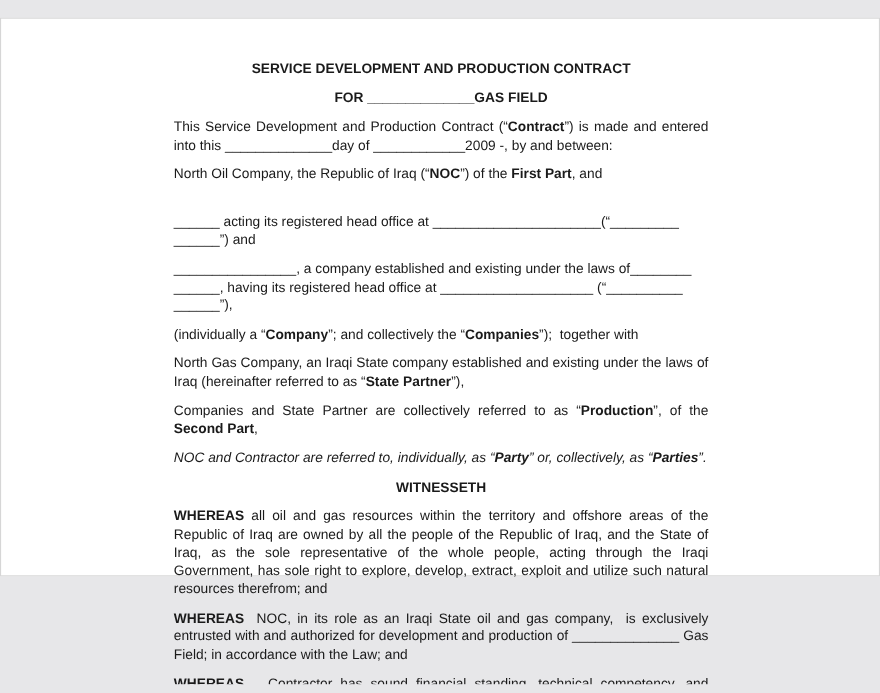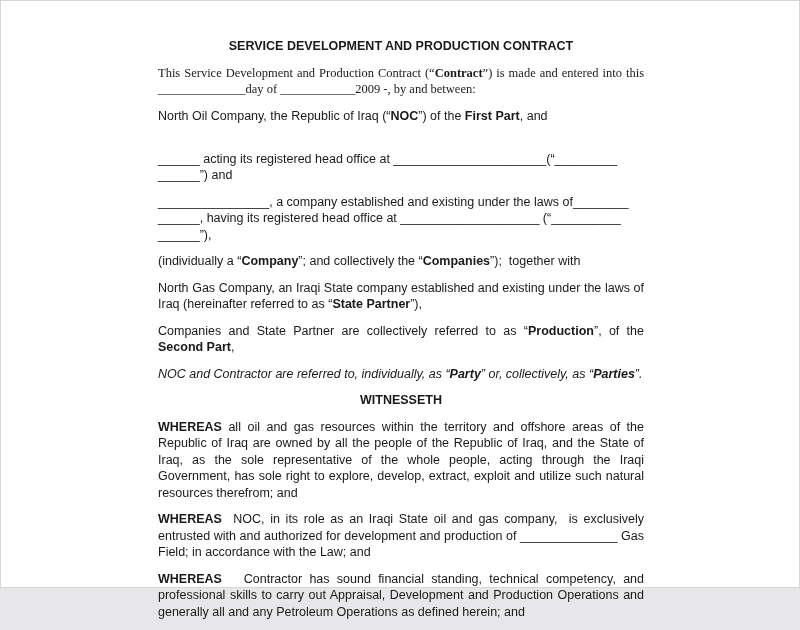--- a/index.html
+++ b/index.html
@@ -10,24 +10,24 @@
   .canvas {
     position: relative;
     width: 800px;
     height: 630px;
     background: #e7e7e9;
     overflow: hidden;
     font-family: "Liberation Sans", sans-serif;
   }
   .page {
     position: absolute;
-    top: 0;
+    top: 16px;
     left: 0;
     width: 800px;
-    height: 588px;
+    height: 508px;
     box-sizing: border-box;
     background: #ffffff;
     border: 1px solid #d6d6d6;
     padding: 37px 155px 0 157px;
     color: #1a1a1a;
     font-size: 12.5px;
     line-height: 16.5px;
   }
   .page-gap {
     position: absolute;
@@ -41,39 +41,40 @@
     margin: 0 0 10px 0;
     text-align: justify;
   }
   p.left   { text-align: left; }
   p.center { text-align: center; }
   .b { font-weight: bold; }
   .u { }
 
   .m-title1    { margin-bottom: 5px; }
   .m-title2    { margin-bottom: 12px; }
-  .m-intro     { margin-bottom: 10px; font-family: Liberation Serif, serif; }
+  .m-intro     { margin-bottom: 10px; }
   .m-noc       { margin-bottom: 8px; }
   .m-co1       { margin-bottom: 2px; }
   .m-co2       { margin-bottom: 0; }
   .m-coll      { margin-bottom: 10px; }
   .m-statep    { margin-bottom: 6px; }
   .m-contr     { margin-bottom: 11px; }
   .m-parties   { margin-bottom: 18px; font-style: italic; }
   .m-witness   { margin-bottom: 15px; }
   .m-whereas1  { margin-bottom: 8px; }
   .m-whereas2  { margin-bottom: 6px; }
   .m-whereas3  { margin-bottom: 0; }
 </style>
 </head>
 <body>
 
 <div class="canvas">
   <div class="page">
     <p class="para center m-title1"><span class="b">SERVICE DEVELOPMENT AND PRODUCTION CONTRACT</span></p>
+    <p class="para center m-title2"><span class="b">FOR ______________GAS FIELD</span></p>
     <p class="para m-intro"><span>This Service Development and Production Contract (“</span><span class="b">Contract</span><span>”) is made and entered into this ______________day of ____________2009 -, by and between:</span></p>
     <p class="para left m-noc"><span>North Oil Company, the Republic of Iraq (“</span><span class="b">NOC</span><span>”) of the </span><span class="b">First Part</span><span>, and</span></p>
     <p class="para left m-co1"><br><span>______ acting its registered head office at ______________________(“_________</span><br><span>______”) and</span></p>
     <p class="para left m-co2"><span>________________, a company established and existing under the laws of________</span><br><span>______, having its registered head office at ____________________ (“__________</span><br><span>______”),</span></p>
     <p class="para left m-coll"><span>(individually a “</span><span class="b">Company</span><span>”; and collectively the “</span><span class="b">Companies</span><span>”); &nbsp;together with</span></p>
     <p class="para m-statep"><span>North Gas Company, an Iraqi State company established and existing under the laws of Iraq (hereinafter referred to as “</span><span class="b">State Partner</span><span>”),</span></p>
     <p class="para m-contr"><span>Companies and State Partner are collectively referred to as “</span><span class="b">Production</span><span>”, of the </span><span class="b">Second Part</span><span>,</span></p>
     <p class="para left m-parties"><span>NOC and Contractor are referred to, individually, as “</span><span class="b">Party</span><span>” or, collectively, as “</span><span class="b">Parties</span><span>”.</span></p>
     <p class="para center m-witness"><span class="b u">WITNESSETH</span></p>
     <p class="para m-whereas1"><span class="b">WHEREAS</span><span> all oil and gas resources within the territory and offshore areas of the Republic of Iraq are owned by all the people of the Republic of Iraq, and the State of Iraq, as the sole representative of the whole people, acting through the Iraqi Government, has sole right to explore, develop, extract, exploit and utilize such natural resources therefrom; and</span></p>

